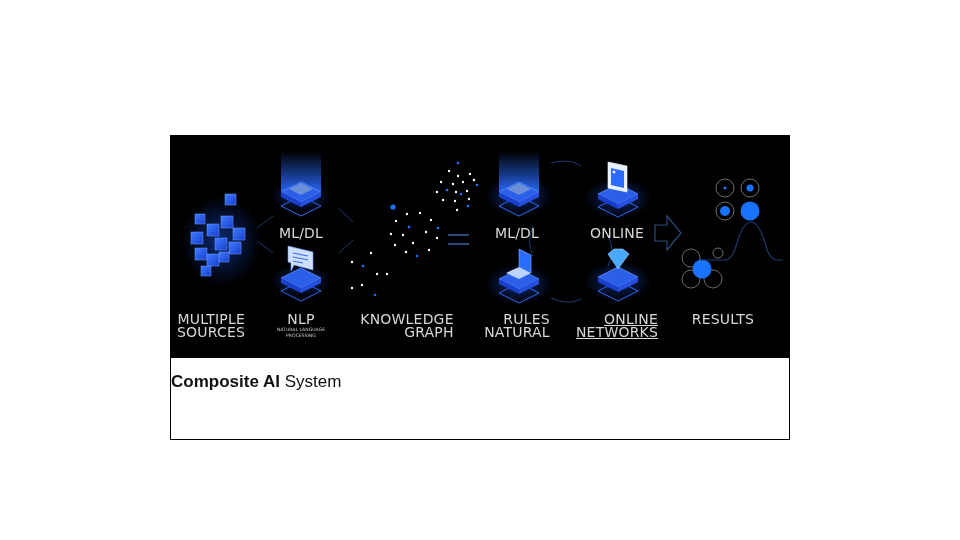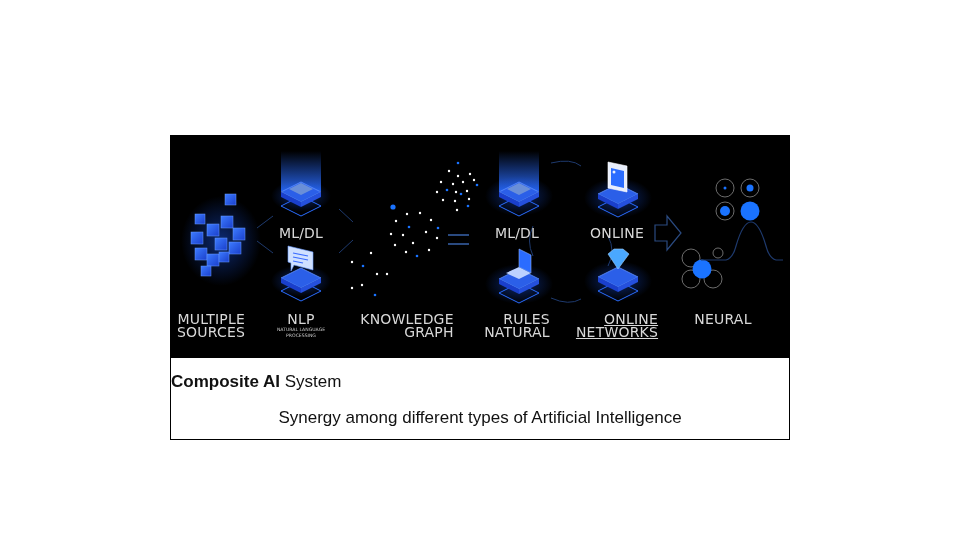--- a/index.html
+++ b/index.html
@@ -222,20 +222,19 @@
     <div class="lbl" style="left:346px;top:91px;">ML/DL</div>
     <div class="lbl" style="left:346px;top:177px;">
       <div>RULES</div>
       <div>NATURAL</div>
     </div>
     <div class="lbl" style="left:446px;top:91px;">ONLINE</div>
     <div class="lbl" style="left:446px;top:177px;text-decoration:underline;">
       <div>ONLINE</div>
       <div>NETWORKS</div>
     </div>
-    <div class="lbl" style="left:552px;top:177px;">NEURAL</div>
+    <div class="lbl" style="left:552px;top:177px;">RESULTS</div>
   </div>
 
   <div class="caption">
     <div class="title"><b>Composite AI</b><span> System</span></div>
-    <div class="subtitle">Synergy among different types of Artificial Intelligence</div>
   </div>
 </div>
 
 </body></html>

